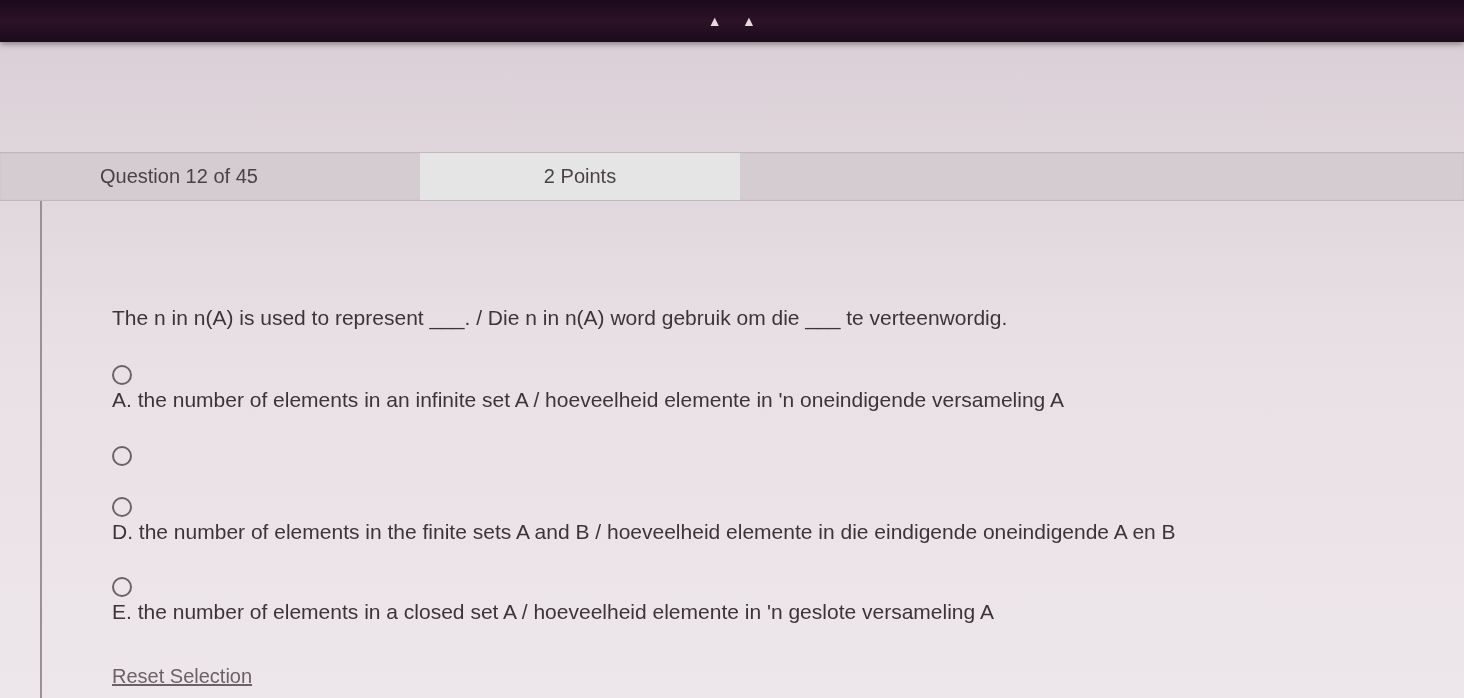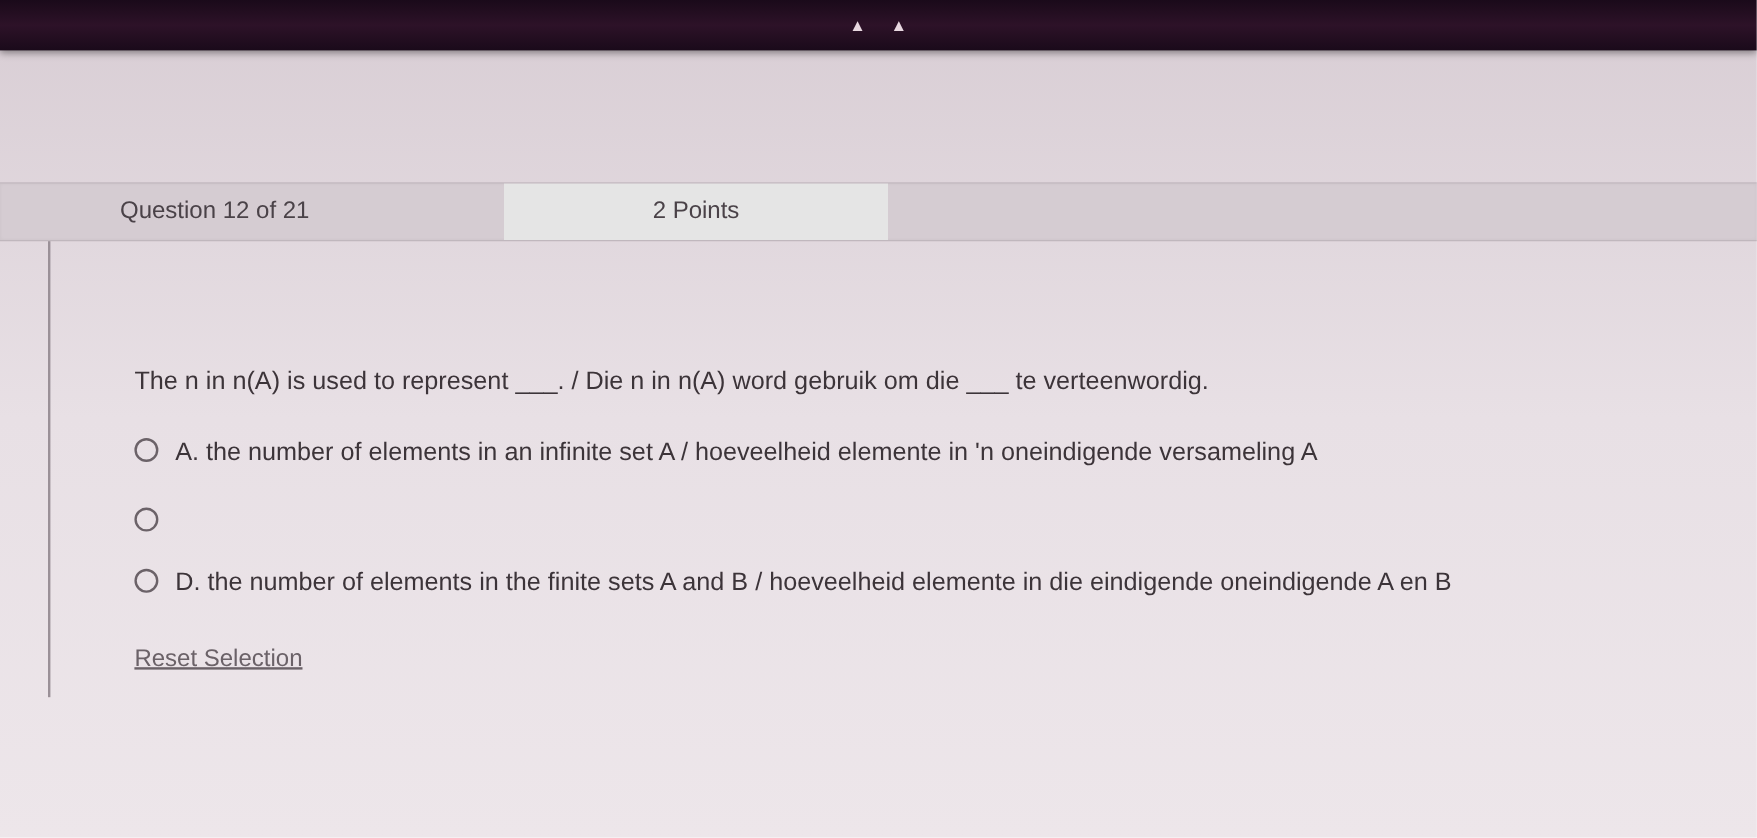--- a/index.html
+++ b/index.html
@@ -66,20 +66,21 @@
       font-size: 21px;
       margin-bottom: 30px;
       line-height: 1.4;
       margin-top: 42px;
     }
     .option-row {
       display: flex;
       align-items: flex-start;
       margin-bottom: 28px;
       cursor: pointer;
+      flex-direction: column;
     }
     .radio-circle {
       width: 20px;
       height: 20px;
       border: 2px solid #6b6268;
       border-radius: 50%;
       margin-right: 14px;
       margin-top: 3px;
       flex-shrink: 0;
       background: transparent;
@@ -102,21 +103,21 @@
 <body>
 
 <div class="top-bar">
   <span class="triangle-up">▲</span>
   <span class="triangle-up">▲</span>
 </div>
 
 <div class="spacer-top"></div>
 
 <div class="question-header">
-  <div class="question-num-cell">Question 12 of 21</div>
+  <div class="question-num-cell">Question 12 of 45</div>
   <div class="points-cell">2 Points</div>
 </div>
 
 <div class="question-body">
   <div class="question-text">The n in n(A) is used to represent ___. / Die n in n(A) word gebruik om die ___ te verteenwordig.</div>
 
   <div class="option-row">
     <div class="radio-circle"></div>
     <div class="option-text">
       <span>A.</span>
@@ -130,15 +131,22 @@
 
 
   <div class="option-row">
     <div class="radio-circle"></div>
     <div class="option-text">
       <span>D.</span>
       <span>the number of elements in the finite sets A and B / hoeveelheid elemente in die eindigende oneindigende A en B</span>
     </div>
   </div>
 
+  <div class="option-row">
+    <div class="radio-circle"></div>
+    <div class="option-text">
+      <span>E.</span>
+      <span>the number of elements in a closed set A / hoeveelheid elemente in 'n geslote versameling A</span>
+    </div>
+  </div>
 
   <div class="reset-link">Reset Selection</div>
 </div>
 
 </body></html>

